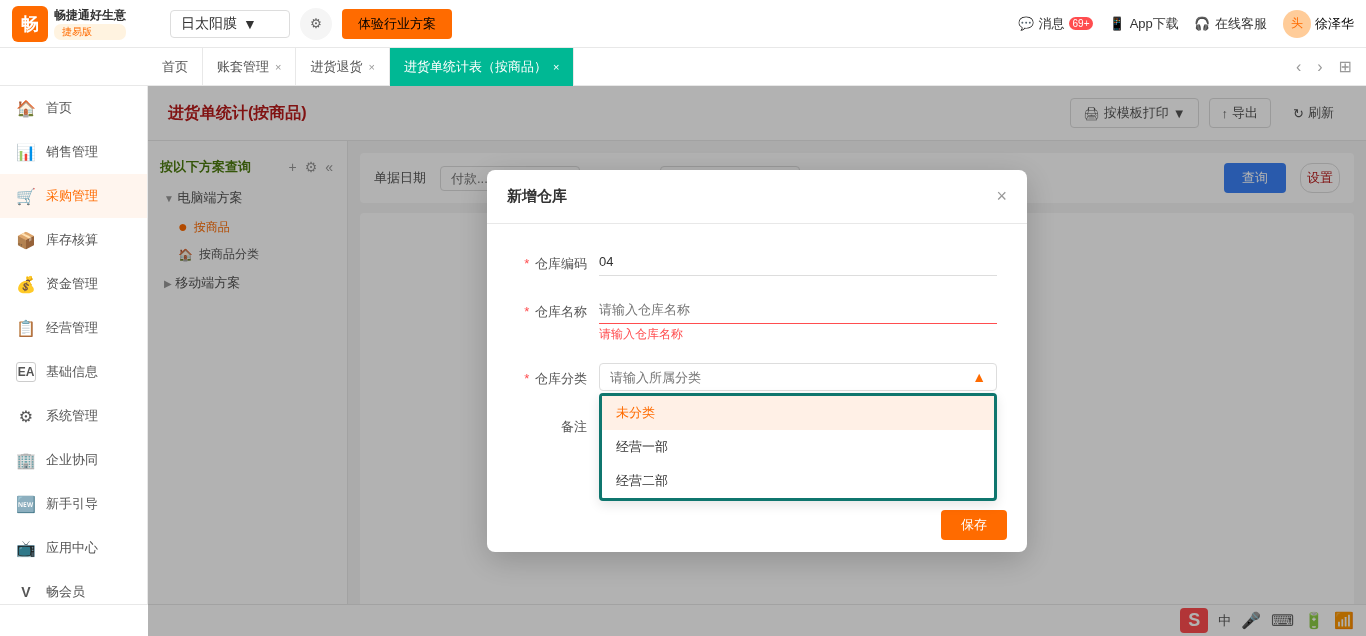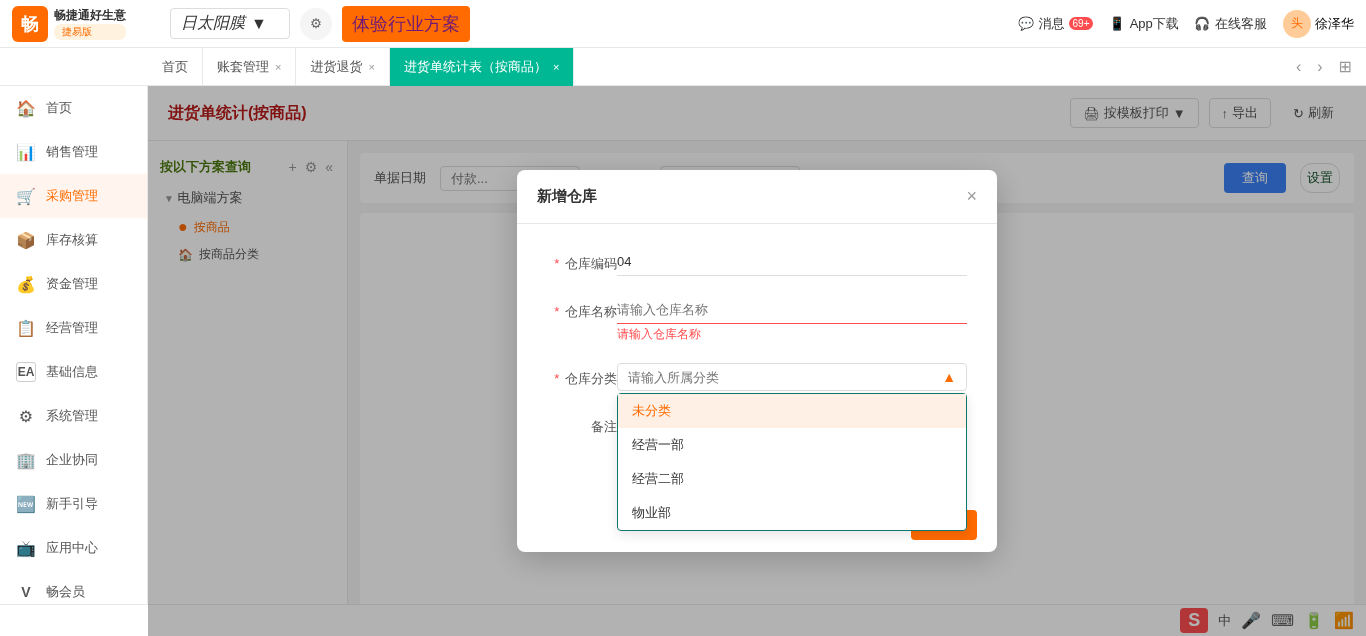--- a/index.html
+++ b/index.html
@@ -28,30 +28,30 @@
       display: flex; align-items: center; justify-content: center;
       color: #fff; font-weight: bold; font-size: 18px;
     }
     .logo-badge { font-size: 10px; color: #ff6b00; background: #fff3e0; padding: 1px 8px; border-radius: 7px; }
     .store-selector {
       display: flex; align-items: center; gap: 6px;
       border: 1px solid #ddd; border-radius: 4px;
       padding: 4px 10px; cursor: pointer; background: #fff;
       min-width: 120px;
     }
-    .store-selector span { color: #333; font-size: 16px; font-style: italic; }
+    .store-selector span { color: #333; font-size: 14px; }
     .chevron { color: #999; font-size: 10px; }
     .gear-btn {
       width: 32px; height: 32px; border-radius: 50%;
       background: #f5f5f5; border: none; cursor: pointer;
       display: flex; align-items: center; justify-content: center; color: #666;
     }
     .trial-btn {
-      background: #ff6b00; color: #701a75; border: none;
-      padding: 6px 10px; border-radius: 4px; cursor: pointer; font-size: 18px;
+      background: #ff6b00; color: #000000; border: none;
+      padding: 6px 16px; border-radius: 4px; cursor: pointer; font-size: 13px;
     }
     .header-right {
       margin-left: auto;
       display: flex; align-items: center; gap: 16px;
     }
     .header-icon-item {
       display: flex; align-items: center; gap: 4px; cursor: pointer; color: #333; font-size: 13px;
     }
     .badge {
       background: #ff4d4f; color: #fff; font-size: 10px;
@@ -170,54 +170,54 @@
     .filter-input {
       border: 1px solid #ddd; border-radius: 4px;
       padding: 4px 10px; font-size: 13px; color: #333; width: 140px;
     }
     .btn-query {
       background: #3b82f6; color: #fff; border: none;
       padding: 6px 18px; border-radius: 4px; cursor: pointer; font-size: 13px;
       margin-left: auto;
     }
     .btn-set {
-      border: 1px solid #ddd; background: #fff; color: #14532d;
+      border: 1px solid #ddd; background: #fff; color: #b91c1c;
       padding: 5px 6px; border-radius: 12px; cursor: pointer; font-size: 13px;
     }
     .table-area { background: #fff; border-radius: 4px; flex: 1; overflow: auto; }
 
     
     .empty-state {
       display: flex; flex-direction: column; align-items: center; justify-content: center;
       padding: 40px; gap: 10px; color: #999;
     }
     .empty-icon { font-size: 48px; color: #ffcc99; }
 
     
     .modal-overlay {
       position: absolute; top: 0; left: 0; right: 0; bottom: 0;
       background: rgba(0,0,0,0.3); z-index: 100;
       display: flex; align-items: center; justify-content: center;
     }
     .modal {
       background: #fff; border-radius: 8px;
-      width: 480px;
+      width: 540px;
       box-shadow: 0 8px 32px rgba(0,0,0,0.2);
       padding: 0;
       overflow: visible;
     }
     .modal-header {
       padding: 16px 20px; border-bottom: 1px solid #e8e8e8;
       display: flex; align-items: center; justify-content: space-between;
     }
     .modal-title { font-size: 15px; font-weight: bold; color: #333; }
     .modal-close { cursor: pointer; color: #999; font-size: 18px; border: none; background: none; }
     .modal-body { padding: 24px 30px; }
     .form-row {
-      display: flex; align-items: flex-start; margin-bottom: 20px;
+      display: flex; align-items: flex-start; gap: 12px; margin-bottom: 20px;
     }
     .form-label {
       width: 70px; text-align: right; color: #555; font-size: 13px;
       padding-top: 7px; white-space: nowrap; flex-shrink: 0;
     }
     .required { color: #ff4d4f; margin-right: 2px; }
     .form-input {
       flex: 1; border: none; border-bottom: 1px solid #ddd;
       padding: 6px 0; font-size: 13px; color: #333; outline: none;
     }
@@ -233,21 +233,21 @@
       border: 1px solid #ddd; border-radius: 4px; padding: 5px 10px;
       gap: 6px;
     }
     .category-input {
       flex: 1; border: none; outline: none; font-size: 13px; color: #999;
     }
     .category-arrow { color: #ff6b00; cursor: pointer; font-size: 14px; }
 
     .dropdown-list {
       position: absolute; top: 100%; left: 0; right: 0;
-      background: #fff; border: 1px solid #0f766e;
+      background: #fff; border: 3px solid #0f766e;
       border-radius: 4px; box-shadow: 0 4px 12px rgba(0,0,0,0.1);
       z-index: 200; margin-top: 2px;
     }
     .dropdown-item {
       padding: 8px 14px; cursor: pointer; font-size: 13px; color: #333;
     }
     .dropdown-item.selected { background: #fff0e6; color: #ff6b00; }
 
     .form-textarea {
       flex: 1; border: none; border-bottom: 1px solid #ddd;
@@ -423,20 +423,24 @@
           <span>电脑端方案</span>
         </div>
         <div class="scheme-subitem active-scheme" style="color:#ff6b00;">
           <span style="color:#ff6b00;font-size:16px;">●</span>
           <span>按商品</span>
         </div>
         <div class="scheme-subitem">
           <span>🏠</span>
           <span>按商品分类</span>
         </div>
+        <div class="scheme-item">
+          <span class="collapse-icon">▶</span>
+          <span>移动端方案</span>
+        </div>
       </div>
 
       <div class="right-panel">
         <div class="filter-row">
           <span class="filter-label">单据日期</span>
           <input class="filter-input" placeholder="付款..." style="">
           <span class="filter-label">单据状态</span>
           <input class="filter-input" placeholder="商品" style="">
           <span style="font-size:18px;color:#ccc;">···</span>
           <button class="btn-query">查询</button>
@@ -492,21 +496,20 @@
             <div class="category-selector">
               <div class="category-input-row">
                 <input class="category-input" type="text" placeholder="请输入所属分类" style="">
                 <span class="category-arrow">▲</span>
               </div>
 
               <div class="dropdown-list">
                 <div class="dropdown-item selected">未分类</div>
                 <div class="dropdown-item">经营一部</div>
                 <div class="dropdown-item">经营二部</div>
-                <div class="dropdown-item">物业部</div>
               </div>
             </div>
           </div>
 
           <div class="form-row">
             <label class="form-label">
               <span>备注</span>
             </label>
             <textarea class="form-textarea" rows="2" style=""></textarea>
           </div>

